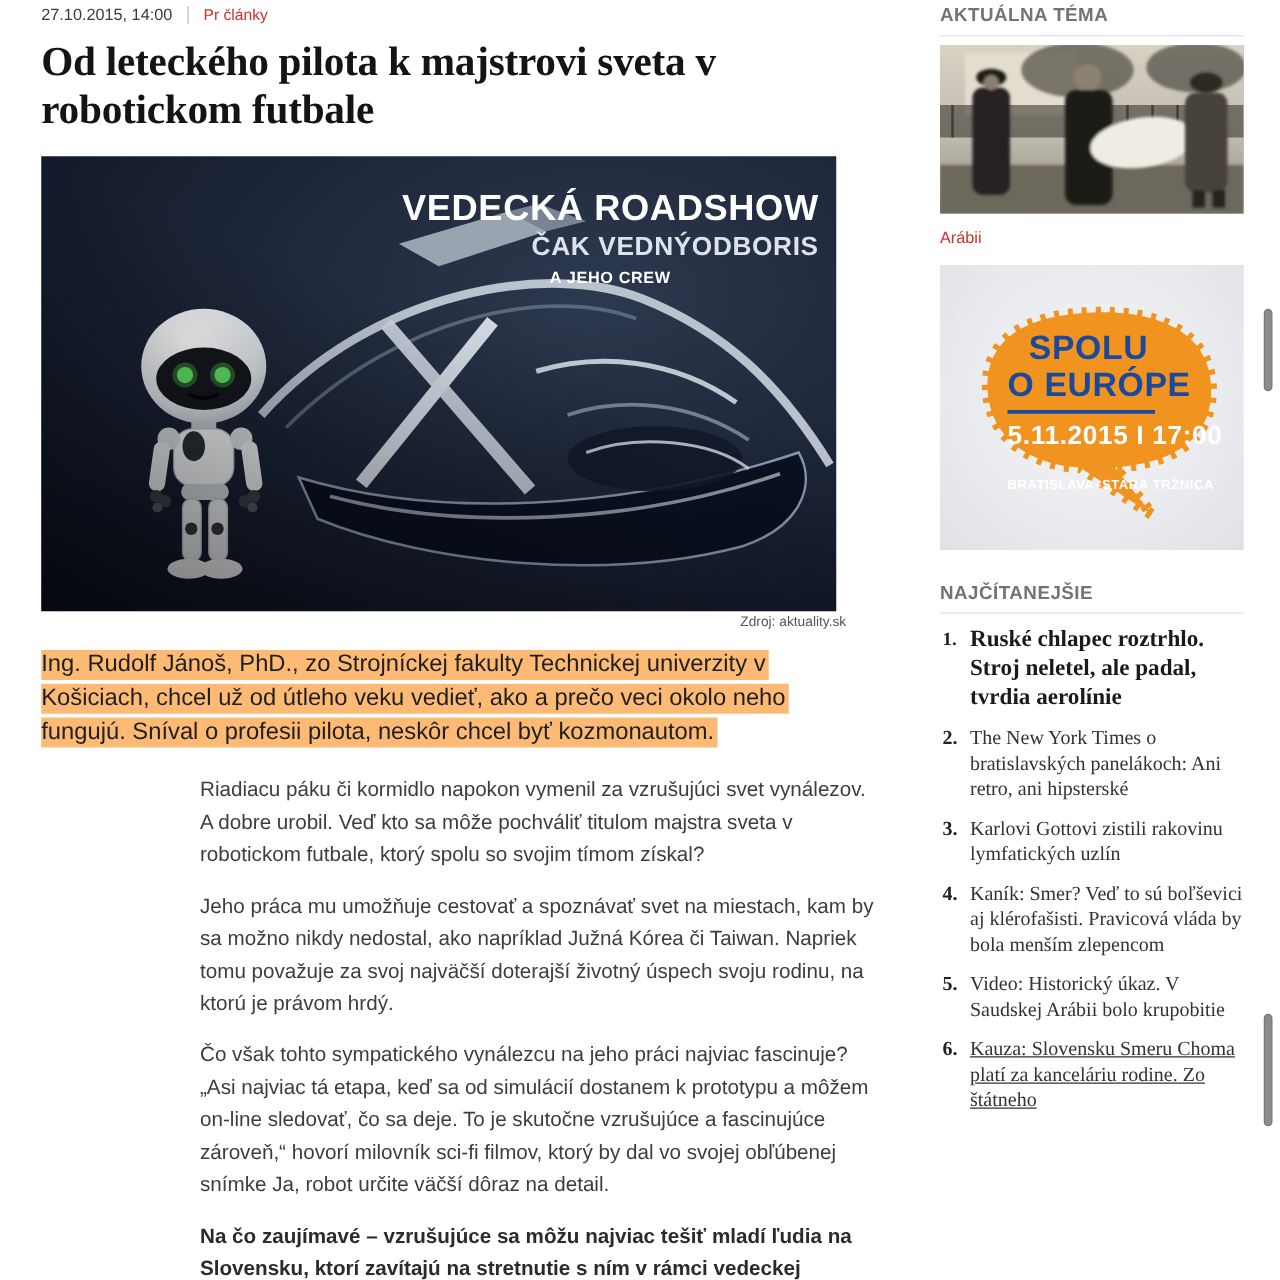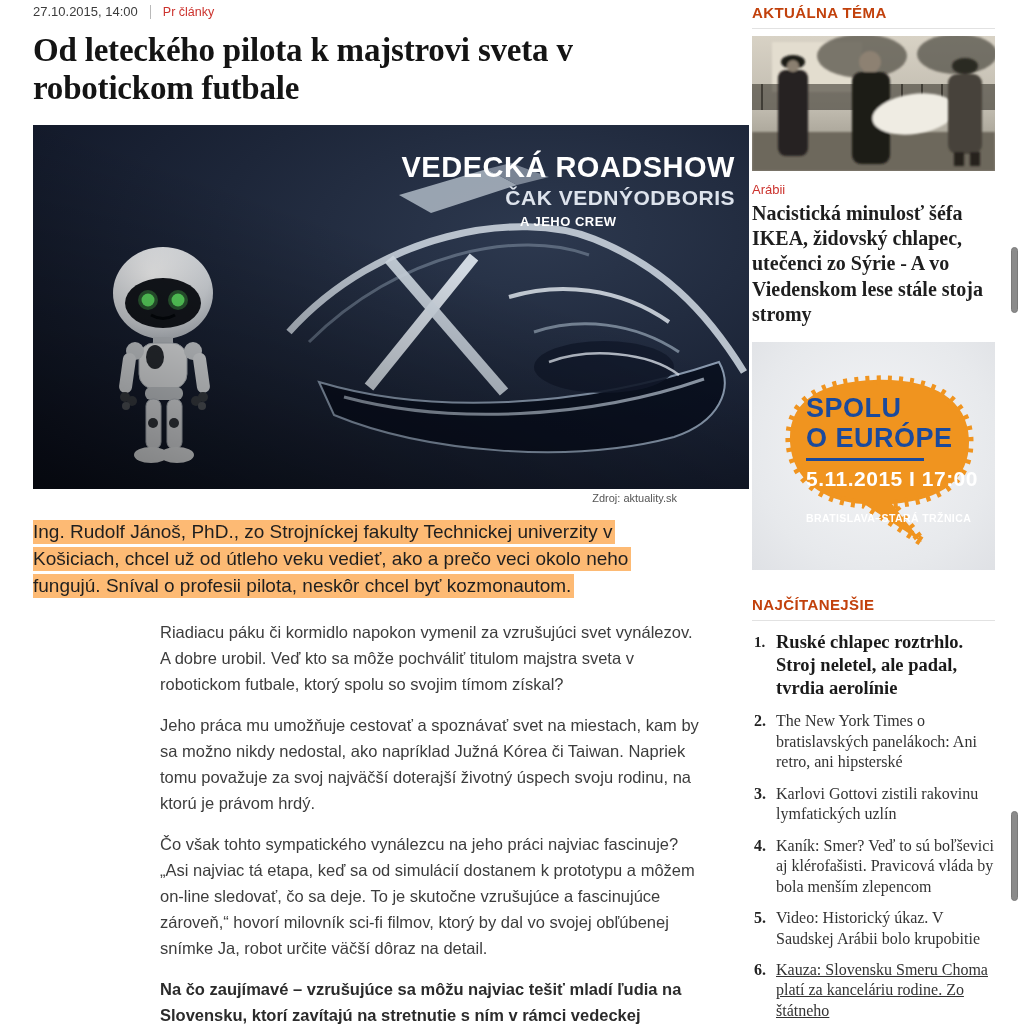--- a/index.html
+++ b/index.html
@@ -8,21 +8,21 @@
           font-family:"Liberation Sans", sans-serif; }
 
   
   .main { position:absolute; left:33px; top:0; width:644px; }
   .meta-row { margin-top:4px; font-size:13px; color:#3c3c3c; display:flex; align-items:center; }
   .meta-divider { display:inline-block; width:1px; height:14px; background:#b9b9b9; margin:0 12px; }
   .category-link { color:#cc322d; text-decoration:none; font-size:12.5px; }
   h1.title { margin-top:12px; font-family:"Liberation Serif", serif; font-weight:700;
              font-size:33px; line-height:1.16; color:#141414; letter-spacing:-0.2px; }
 
-  .hero { position:relative; margin-top:17px; width:716px; height:364px; overflow:hidden;
+  .hero { position:relative; margin-top:17px; width:636px; height:364px; overflow:hidden;
           background:radial-gradient(ellipse at 70% 30%, #2d394f 0%, #1d2639 45%, #0c1120 100%);padding-left:29px; }
   .hero-vignette { position:absolute; inset:0;
           background:linear-gradient(200deg, rgba(0,0,0,0) 40%, rgba(0,0,0,0.55) 100%); }
   .hero-text { position:absolute; top:26px; right:14px; text-align:right; color:#fff; }
   .hero-l1 { font-size:29px; font-weight:700; letter-spacing:0.5px; }
   .hero-l2 { font-size:21px; font-weight:700; color:#dde3ec; margin-top:2px; letter-spacing:0.5px; }
   .hero-l3 { font-size:13px; font-weight:700; margin-top:4px; letter-spacing:0.5px;text-align:center; }
   .hero svg { position:absolute; }
 
   .credit { margin-top:3px; text-align:right; font-size:11px; color:#555; }
@@ -30,32 +30,32 @@
   .perex { margin-top:14px; font-size:19px; line-height:27px; color:#1f1f1f; }
   .perex .hl { background:#fdba74; box-decoration-break:clone; -webkit-box-decoration-break:clone;
                padding:1px 3px 2px 0; }
 
   .body-col { margin-left:127px; width:542px; margin-top:20px; font-size:16.5px; line-height:26px; color:#3d3d3d; }
   .body-col p { margin-bottom:15px; }
   .body-col strong { color:#2b2b2b; }
 
   
   .sidebar { position:absolute; left:752px; top:4px; width:243px; }
-  .red-heading { font-size:15px; font-weight:700; color:#c2410c; letter-spacing:0.4px; }
+  .red-heading { font-size:15px; font-weight:700; color:#737373; letter-spacing:0.4px; }
   .rule { border:none; border-top:1px solid #e2e2e2; margin:7px 0 0 0; }
   .topic-photo { display:block; margin-top:7px; width:243px; height:135px; overflow:hidden; background:#b9b4a8; }
   .kicker { margin-top:11px; font-size:13px; color:#cc322d; }
   .side-headline { display:block; margin-top:4px; font-family:"Liberation Serif", serif; font-weight:700;
                    font-size:20px; line-height:1.26; color:#1e1e1e; text-decoration:none; }
 
   .ad-box { position:relative; margin-top:15px; width:243px; height:228px;
             background:radial-gradient(ellipse at 50% 45%, #f4f5f7 0%, #e7e9ec 70%, #dfe1e5 100%); }
   .ad-box svg { position:absolute; inset:0; }
   .ad-t { position:absolute; color:#1b4a9c; font-weight:700; line-height:1; }
-  .ad-l1 { left:54px; top:53px; font-size:27px; letter-spacing:0.5px; }
+  .ad-l1 { left:71px; top:53px; font-size:27px; letter-spacing:0.5px; }
   .ad-l2 { left:54px; top:83px; font-size:27px; letter-spacing:0.5px; }
   .ad-underline { position:absolute; left:54px; top:116px; width:118px; height:3px; background:#1b4a9c; }
   .ad-l3 { left:54px; top:126px; font-size:21px; color:#ffffff; letter-spacing:0.5px; }
   .ad-l4 { left:54px; top:151px; font-size:10.5px; color:#ffffff; letter-spacing:0.4px;margin-top:20px; }
 
   .most-read-head { margin-top:26px; }
   ol.most-read { list-style:none; margin-top:10px; }
   ol.most-read li { display:flex; margin-bottom:11px; font-family:"Liberation Serif", serif;
                     font-size:16px; line-height:1.28; color:#333; }
   ol.most-read li .num { flex:0 0 24px; text-align:left; padding-left:2px; font-weight:700; color:#222; }
@@ -201,21 +201,20 @@
         <g filter="url(#soft)">
           <rect x="196" y="38" width="34" height="80" rx="9" fill="#47423a"></rect>
           <ellipse cx="213" cy="30" rx="13" ry="8" fill="#2c2924"></ellipse>
           <rect x="202" y="116" width="10" height="14" fill="#26231f"></rect>
             <rect x="218" y="116" width="10" height="14" fill="#26231f"></rect>
         </g>
       </svg>
     </a>
 
     <div class="kicker">Arábii</div>
-    <a href="#" class="side-headline">Nacistická minulosť šéfa IKEA, židovský chlapec, utečenci zo Sýrie - A vo Viedenskom lese stále stoja stromy</a>
 
     <div class="ad-box">
       <svg width="243" height="228" viewBox="0 0 243 228">
         <path d="M38 100 C36 58, 70 40, 122 38 C178 36, 216 56, 217 98 C218 136, 192 158, 140 162 L170 200 L112 162 C72 160, 40 138, 38 100 Z" fill="#f0941f" stroke="#f0941f" stroke-width="9" stroke-dasharray="4 7" stroke-linecap="butt"></path>
       </svg>
       <div class="ad-t ad-l1">SPOLU</div>
       <div class="ad-t ad-l2">O EURÓPE</div>
       <div class="ad-underline"></div>
       <div class="ad-t ad-l3">5.11.2015 I 17:00</div>
       <div class="ad-t ad-l4">BRATISLAVA–STARÁ TRŽNICA</div>

